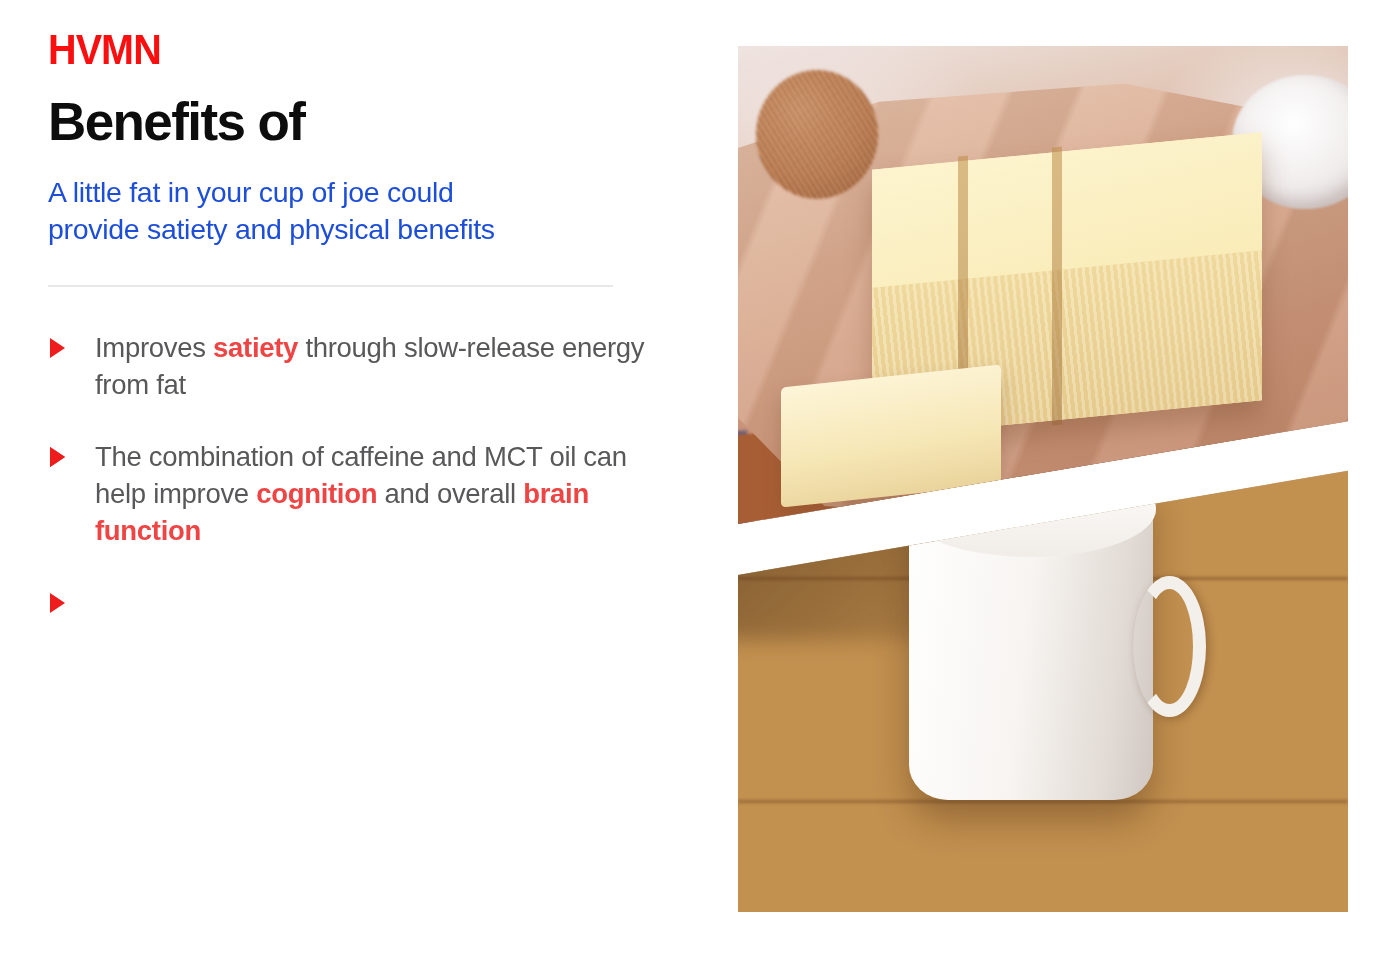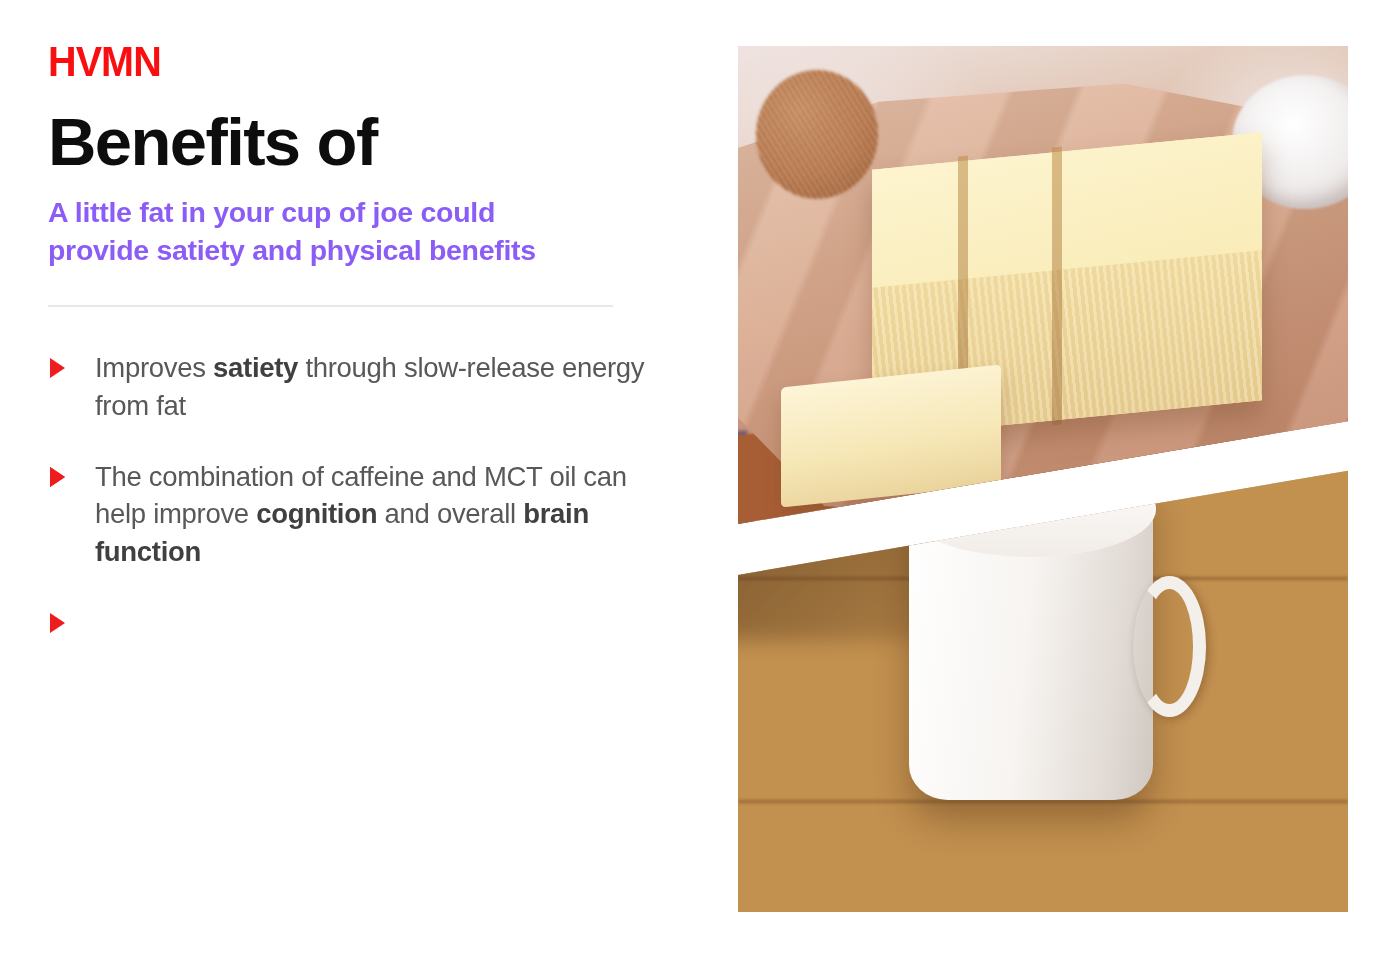--- a/index.html
+++ b/index.html
@@ -11,52 +11,52 @@
   }
   #page {
     position:relative;
     width:1400px; height:961px;
     background:#ffffff;
   }
 
   
   #left-col {
     position:absolute;
-    left:48px; top:40px;
+    left:48px; top:28px;
     width:600px;
   }
 
   #brand-logo {
     font-size:43px;
     font-weight:bold;
     letter-spacing:-1px;
     color:#fa0f11;
     line-height:1;
     transform:scaleX(0.92);
     transform-origin:left center;
     font-family:"Liberation Sans", sans-serif;
   }
 
   #page-title {
     margin-top:24px;
-    font-size:67px;
+    font-size:53px;
     font-weight:bold;
     line-height:1.03;
     letter-spacing:-1.6px;
     color:#0d0d0d;
     font-family:"Liberation Sans", sans-serif;
   }
   #page-title .tl { display:block; }
 
   #subtitle {
-    margin-top:18px;
+    margin-top:24px;
     font-size:28.5px;
     line-height:1.32;
-    color:#8b5cf6;
-    font-weight:bold;
+    color:#1d4ed8;
+    font-weight:normal;
     letter-spacing:-0.3px;
   }
   #subtitle .sl { display:block; }
 
   #divider {
     margin-top:36px;
     width:565px; height:2px;
     background:#e8e8e8;
   }
 
@@ -79,21 +79,21 @@
 
   .bullet-marker {
     position:absolute;
     left:2px; top:9px;
     width:0; height:0;
     border-left:15px solid #ee1c1c;
     border-top:10px solid transparent;
     border-bottom:10px solid transparent;
   }
   .benefit-text b, .benefit-text strong {
-    color:#404040;
+    color:#ef4444;
     font-weight:bold;
   }
 
   
   #photo-panel {
     position:absolute;
     left:738px; top:46px;
     width:610px; height:866px;
   }
 

